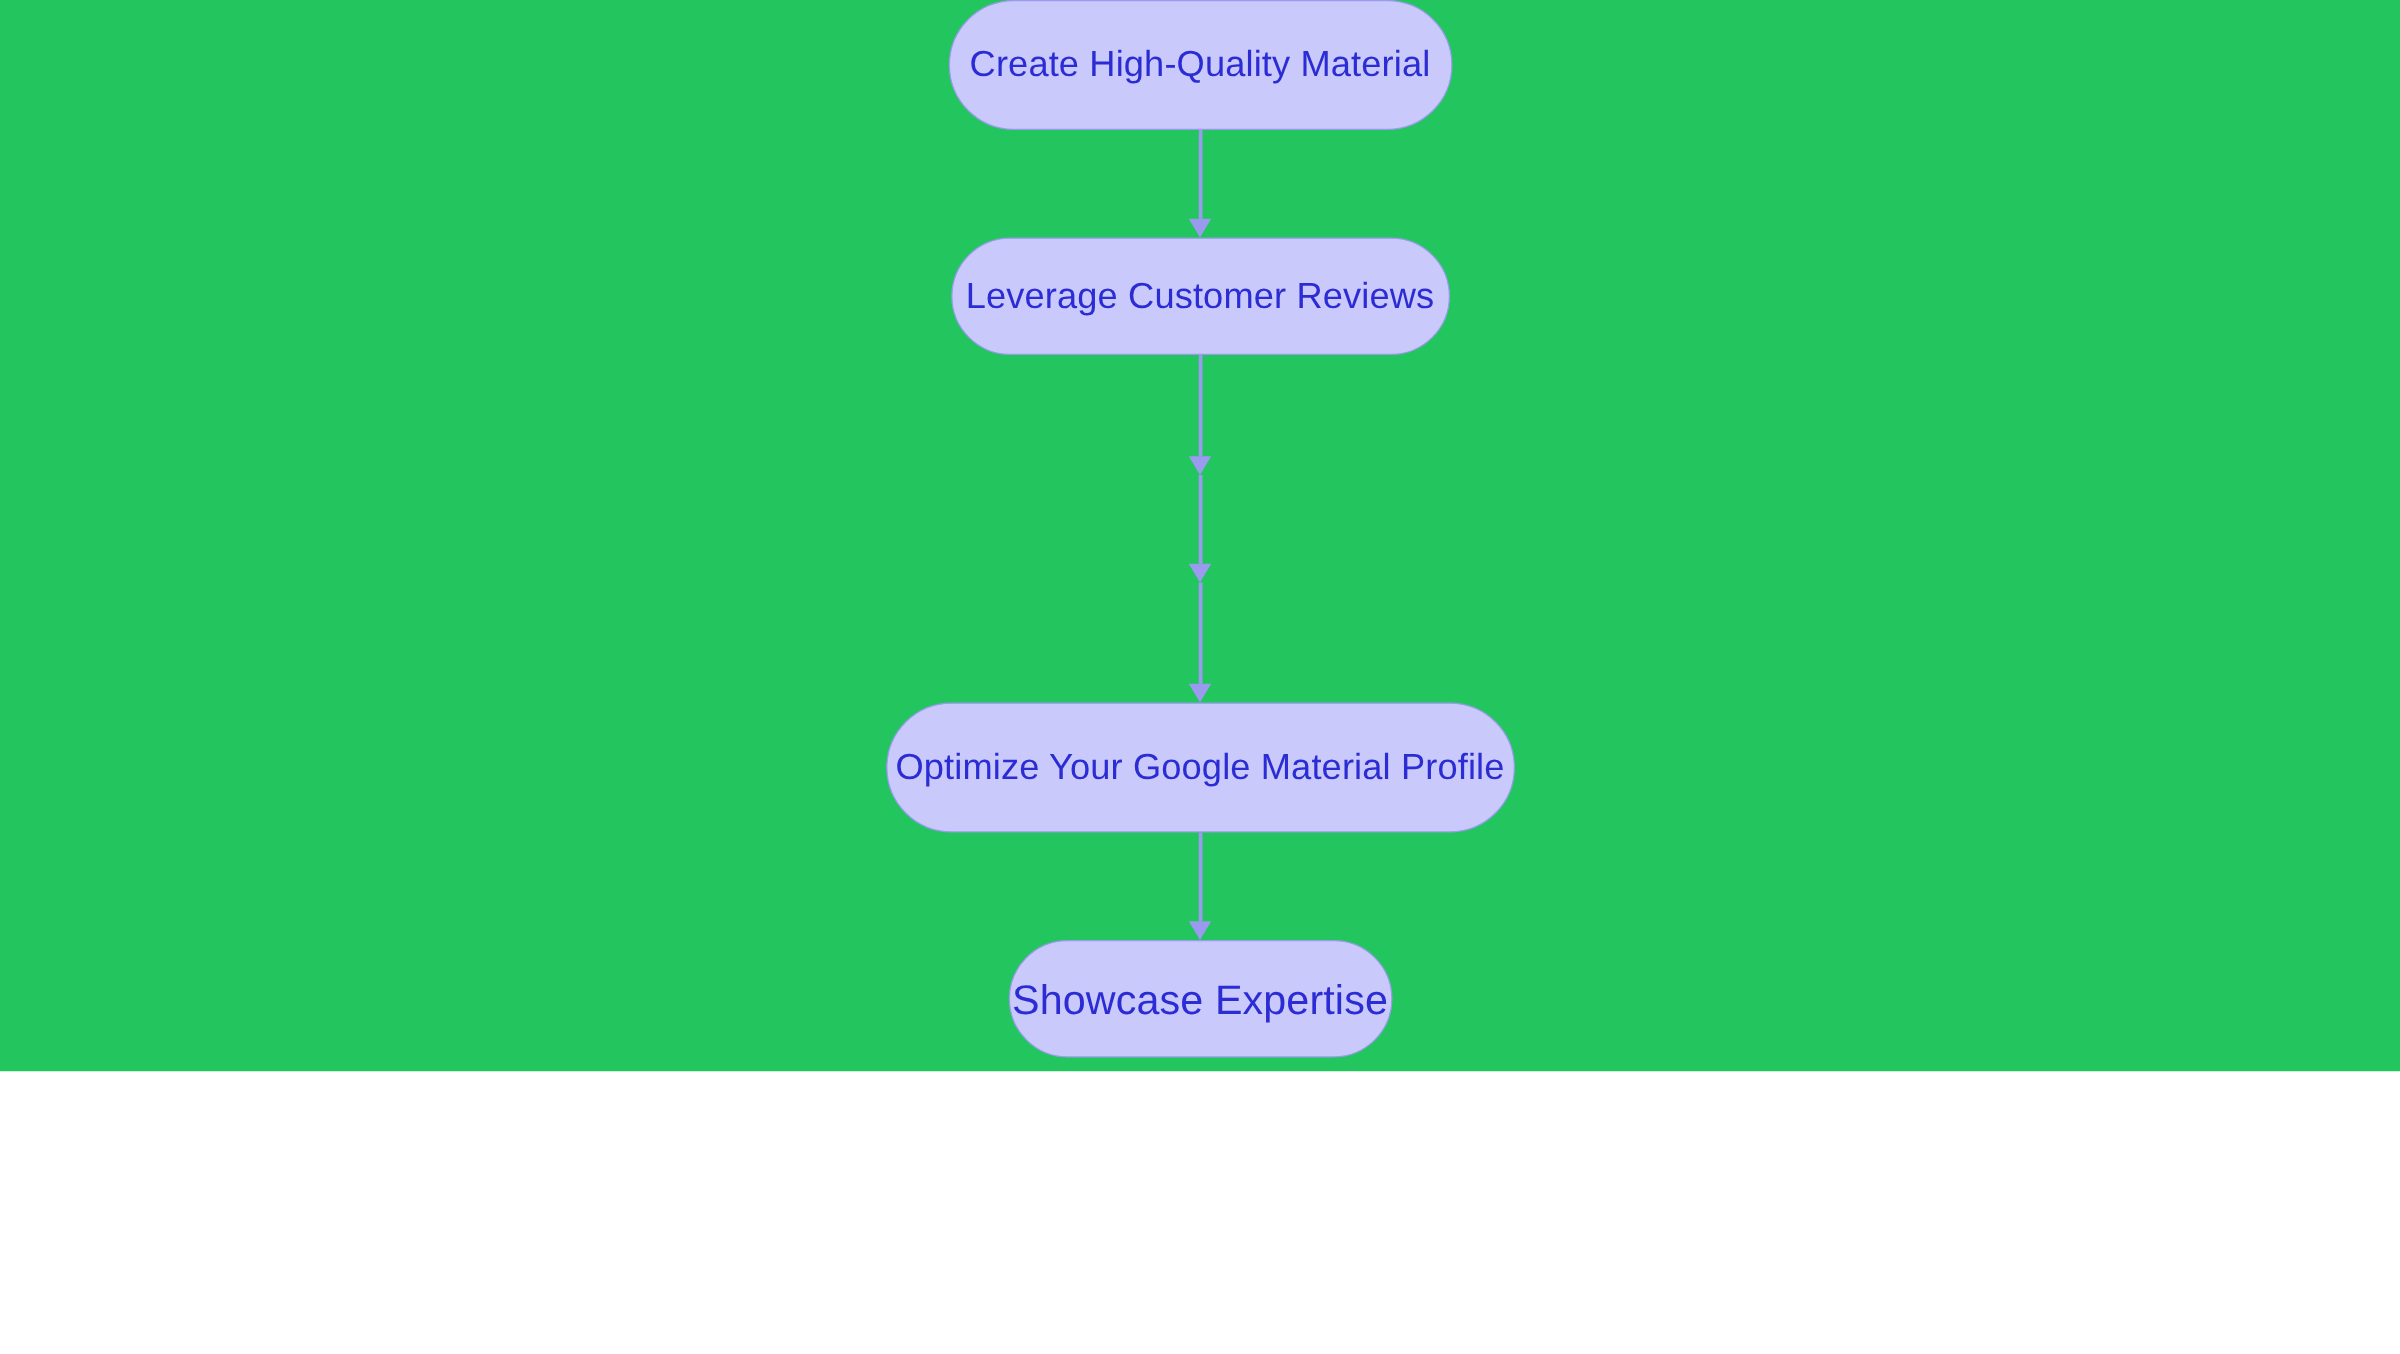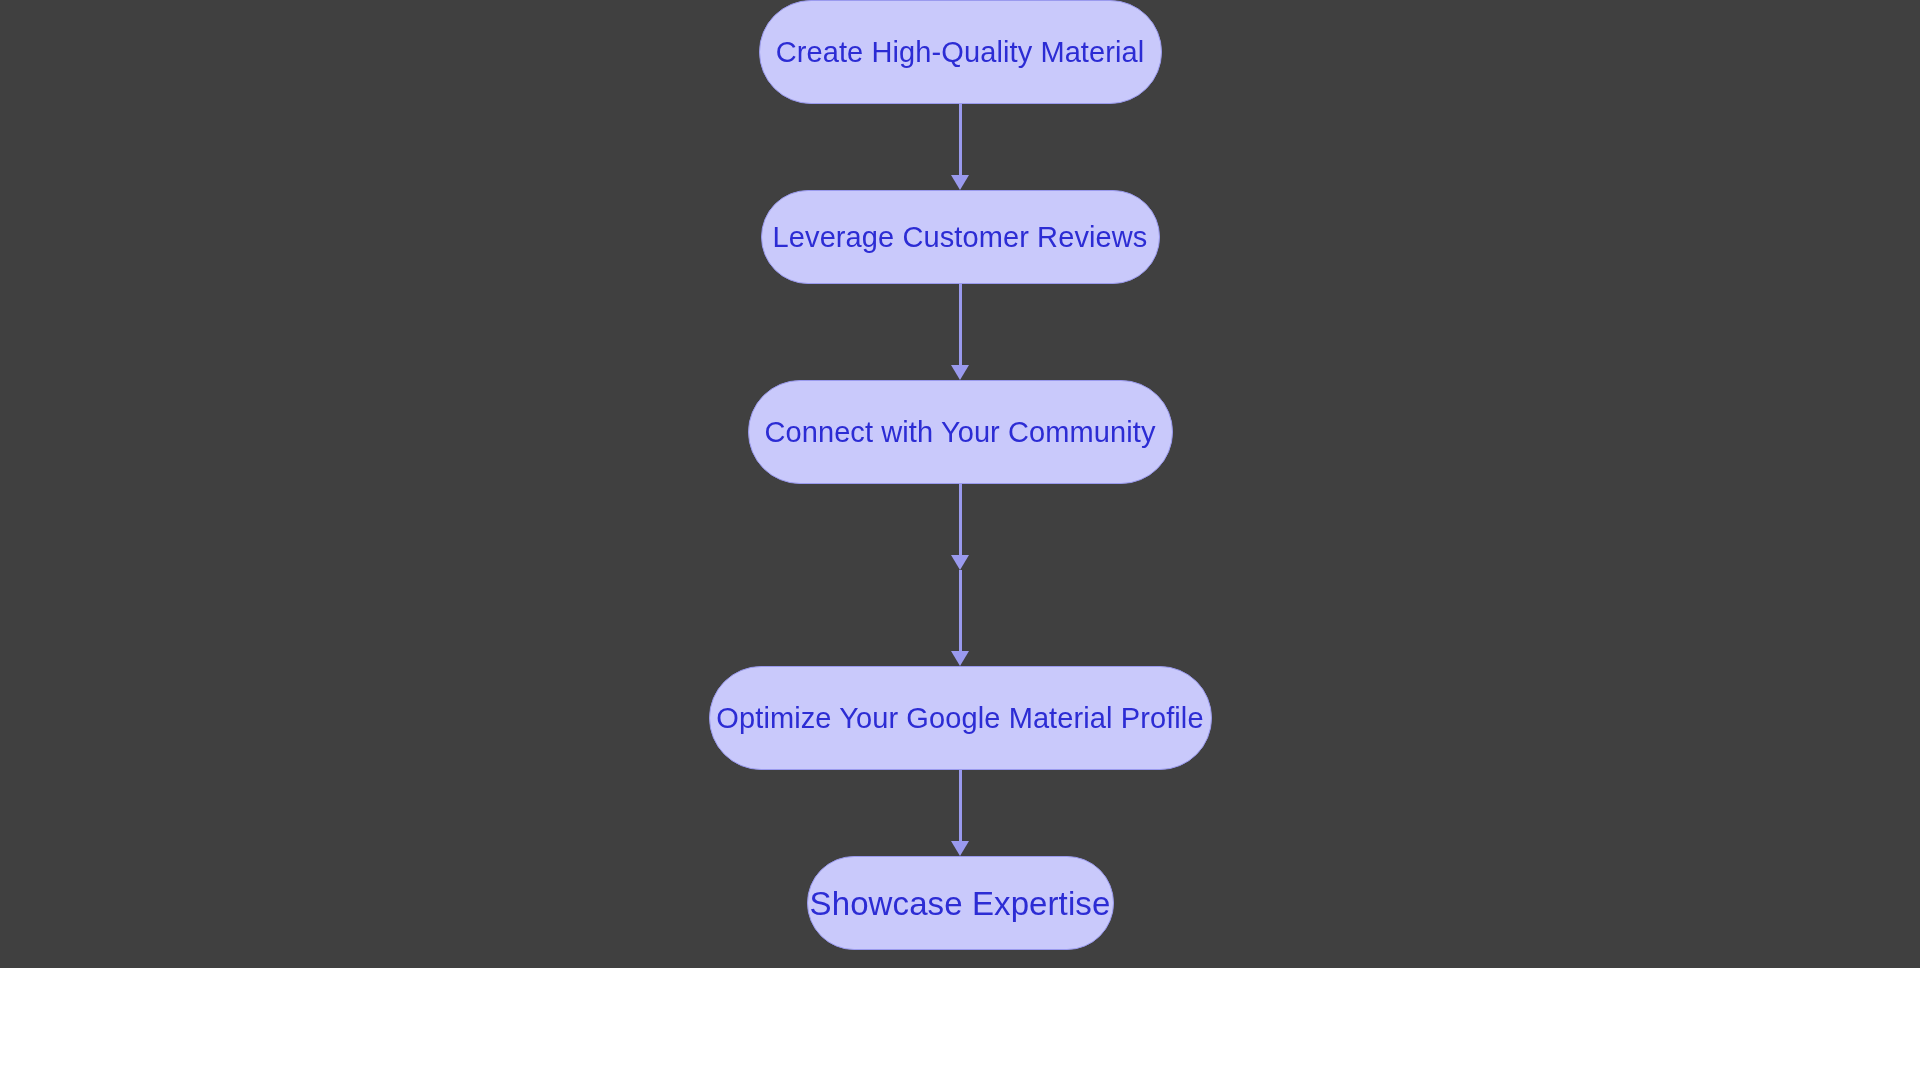--- a/index.html
+++ b/index.html
@@ -10,22 +10,22 @@
   body {
     width: 1920px;
     height: 1083px;
     font-family: "Liberation Sans", sans-serif;
     overflow: hidden;
   }
 
   #flowchart {
     position: relative;
     width: 1920px;
-    height: 968px;
-    background: #404040;
+    height: 857px;
+    background: #22c55e;
   }
 
   .flow-column {
     position: absolute;
     left: 0;
     top: 0;
     width: 1920px;
     height: 1083px;
     display: flex;
     flex-direction: column;
@@ -104,23 +104,20 @@
 
     <div class="node node-1">
       <span class="node-label">Leverage Customer Reviews</span>
     </div>
 
     <div class="connector connector-1">
       <div class="connector-line"></div>
       <div class="connector-arrow"></div>
     </div>
 
-    <div class="node node-2">
-      <span class="node-label">Connect with Your Community</span>
-    </div>
 
     <div class="connector connector-2">
       <div class="connector-line"></div>
       <div class="connector-arrow"></div>
     </div>
 
 
     <div class="connector connector-3">
       <div class="connector-line"></div>
       <div class="connector-arrow"></div>

